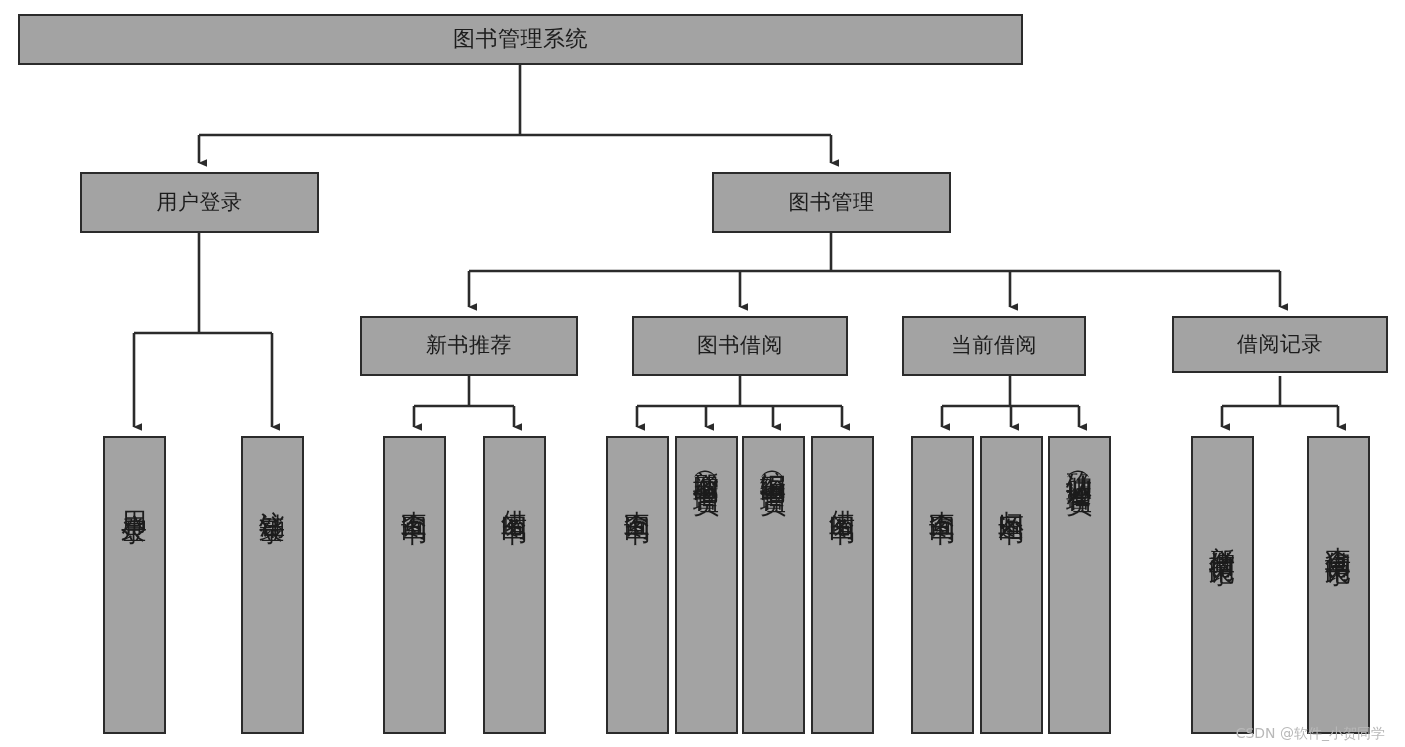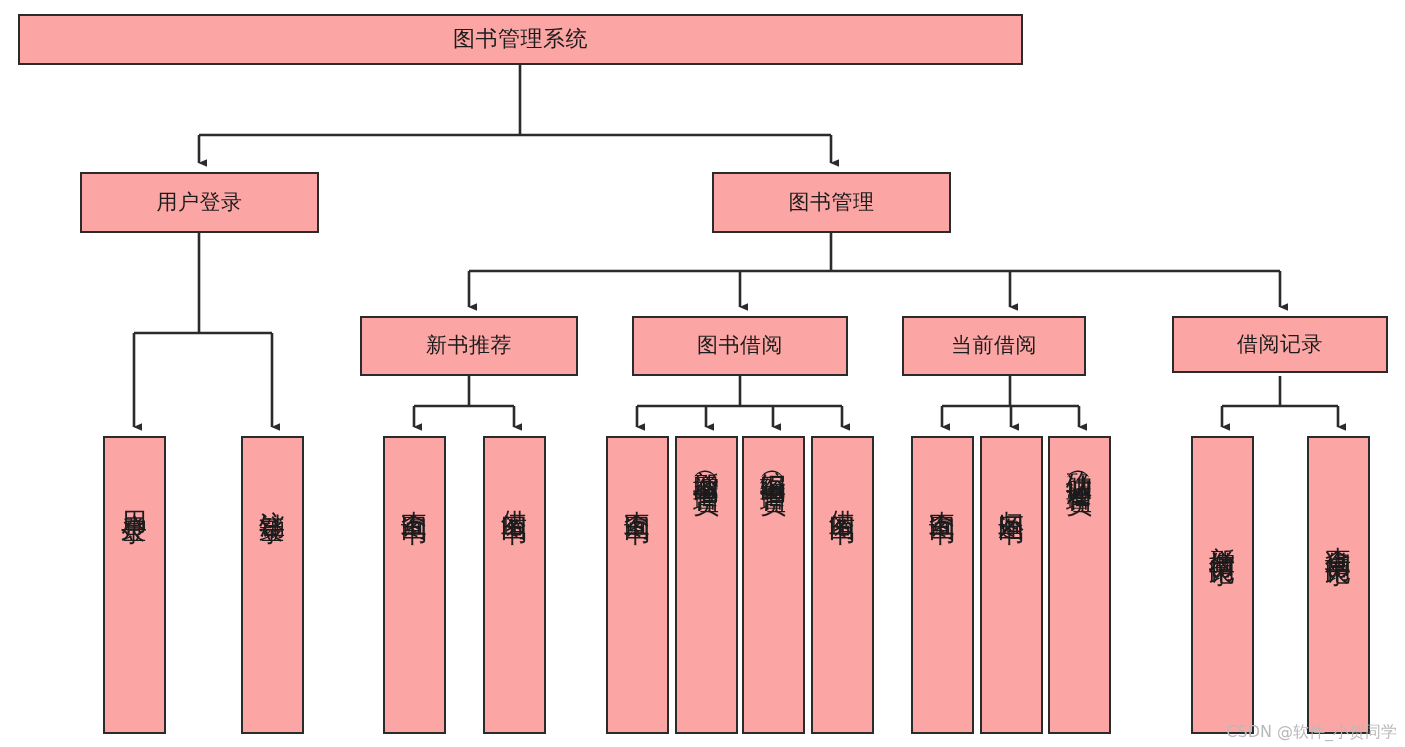--- a/index.html
+++ b/index.html
@@ -21,21 +21,21 @@
     position: absolute;
     left: 0;
     top: 0;
     width: 1405px;
     height: 747px;
   }
   .node {
     position: absolute;
     box-sizing: border-box;
     border: 2px solid #2b2b2b;
-    background: #fca5a5;
+    background: #a3a3a3;
     display: flex;
     align-items: center;
     justify-content: center;
     color: #1c1c1c;
   }
   .node .lbl {
     display: block;
     text-align: center;
     line-height: 1.12;
     letter-spacing: 0.5px;
@@ -61,23 +61,23 @@
   }
   .node.vert.tall .lbl {
     padding-top: 8px;
   }
   .node.vert.centered .lbl {
     padding-top: 48px;
   }
   .node.root .lbl { font-size: 22px; }
   .watermark {
     position: absolute;
-    right: 8px;
+    right: 20px;
     bottom: 4px;
-    font-size: 16px;
+    font-size: 14px;
     color: #b9b9b9;
     white-space: nowrap;
     pointer-events: none;
     font-family: "DejaVu Sans", "Liberation Sans", sans-serif;
   }
 </style>
 </head>
 <body>
 
 <div id="canvas">

